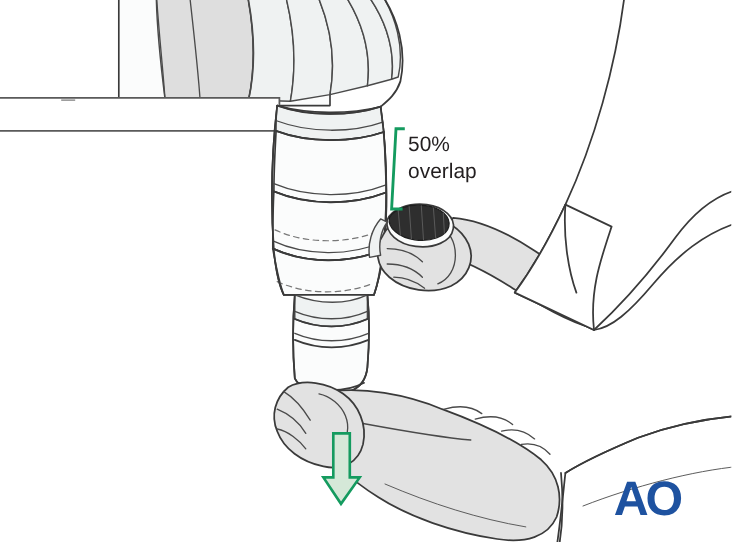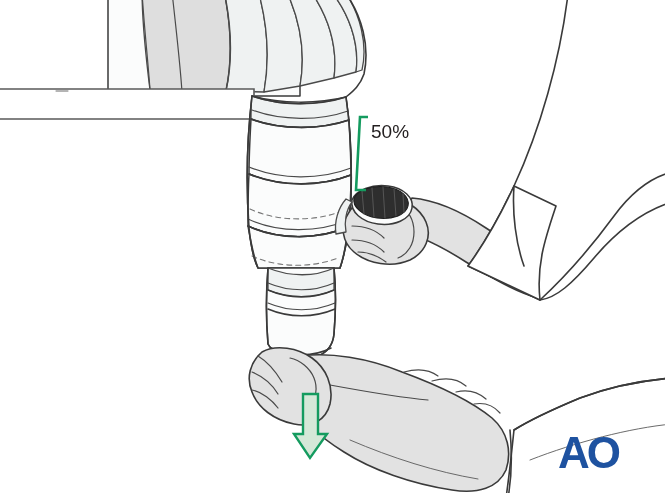--- a/index.html
+++ b/index.html
@@ -341,16 +341,17 @@
 
     <g>
       <text id="ao-logo" class="logo-text" x="558" y="468" fill="#1e52a0">AO</text>
     </g>
 
   </svg>
 
   <div id="annotation-layer">
     <div class="text-block" id="label-overlap" style="color: rgb(35, 31, 32);">
       <div>50%</div>
+      <div>overlap</div>
     </div>
   </div>
 
 </div>
 
 </body></html>

